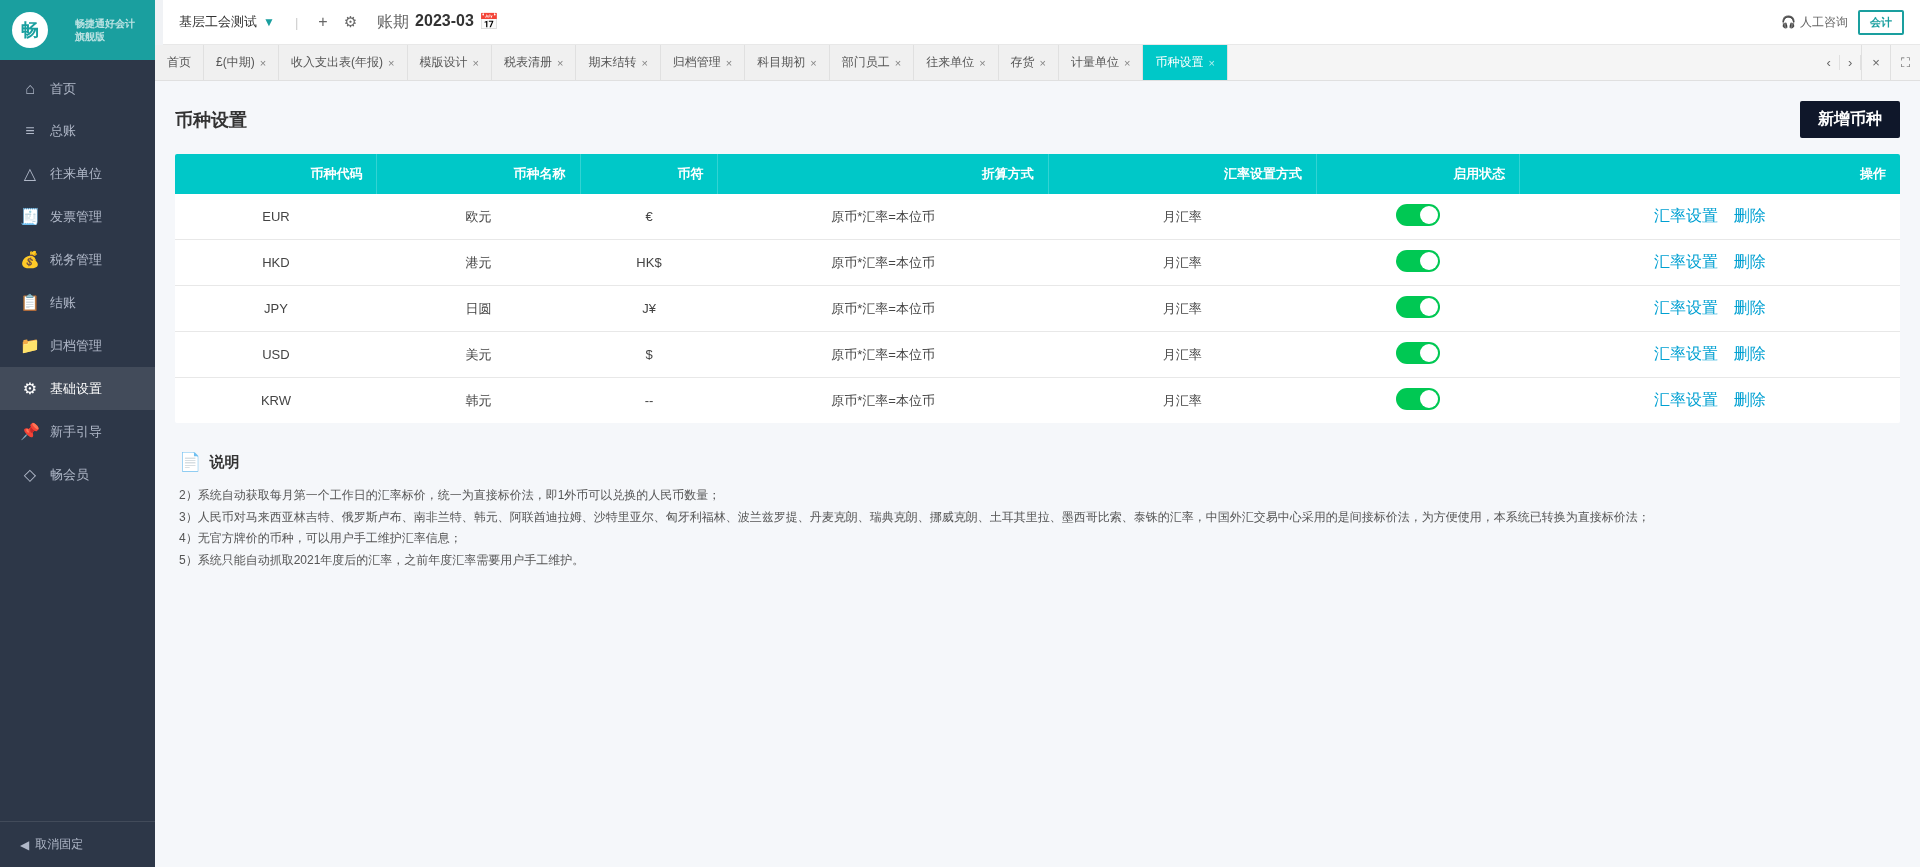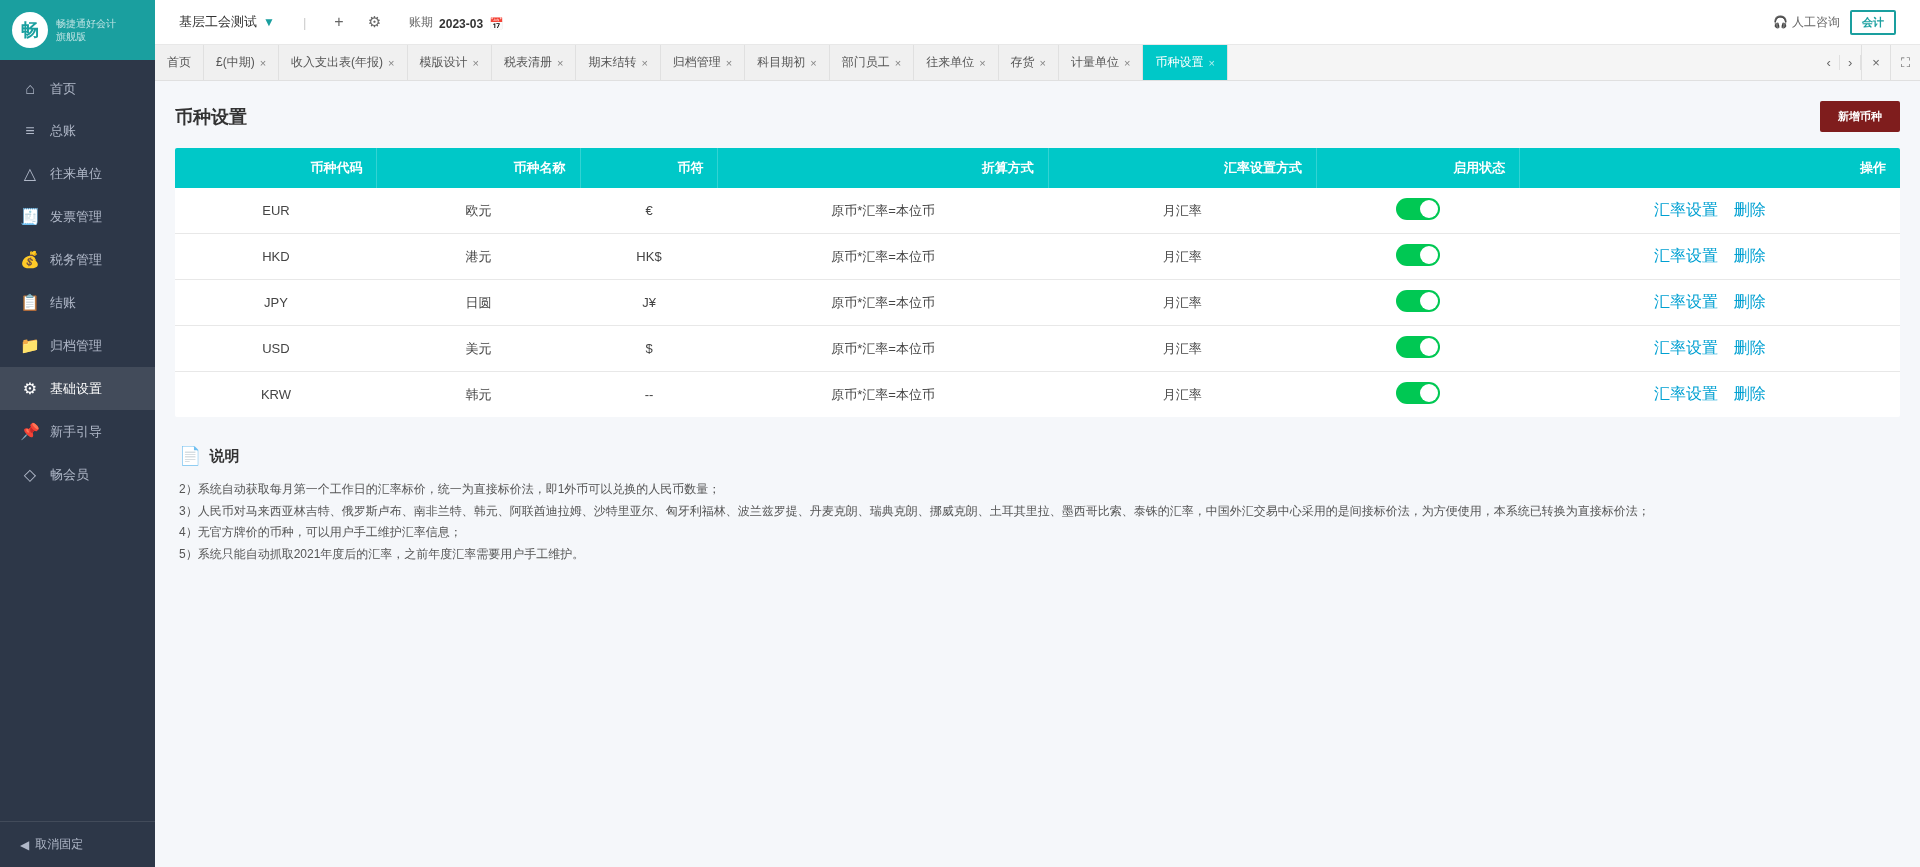--- a/index.html
+++ b/index.html
@@ -31,22 +31,23 @@
       display: flex;
       align-items: center;
       justify-content: center;
       font-size: 18px;
       color: #1a9f9f;
       font-weight: bold;
     }
     .sidebar-logo .logo-text {
       color: #fff;
       font-size: 13px;
-      font-weight: normal;
+      font-weight: bold;
       line-height: 1.3;
+      margin-left: 19px;
     }
     .sidebar-logo .logo-text span {
       font-size: 10px;
       display: block;
       color: rgba(255,255,255,0.7);
     }
     .sidebar-nav { flex: 1; padding: 8px 0; }
     .sidebar-item {
       display: flex;
       align-items: center;
@@ -72,36 +73,37 @@
     
     .main { flex: 1; display: flex; flex-direction: column; overflow: hidden; }
 
     
     .topbar {
       background: #fff;
       border-bottom: 1px solid #e8e8e8;
       height: 45px;
       display: flex;
       align-items: center;
-      padding: 0 24px;
-      gap: 24px;
+      padding: 0 16px;
+      gap: 16px;
       flex-shrink: 0;
+      margin-left: 8px;
     }
     .topbar-company {
       display: flex;
       align-items: center;
       gap: 6px;
       font-size: 13px;
       color: #333;
       cursor: pointer;
     }
     .topbar-divider { color: #ccc; margin: 0 4px; }
     .topbar-add { color: #666; cursor: pointer; font-size: 16px; }
     .topbar-settings { color: #666; cursor: pointer; font-size: 15px; }
-    .topbar-period { display: flex; align-items: flex-end; gap: 6px; font-size: 12px; color: #333; margin-left: 4px; }
+    .topbar-period { display: flex; align-items: flex-start; gap: 6px; font-size: 16px; color: #333; margin-left: 4px; }
     .topbar-period .period-label { color: #666; }
     .topbar-period .calendar-icon { color: #1a9f9f; cursor: pointer; }
     .topbar-right { margin-left: auto; display: flex; align-items: center; gap: 10px; }
     .topbar-service { display: flex; align-items: center; gap: 4px; color: #666; cursor: pointer; font-size: 12px; }
     .topbar-kuaiji {
       border: 2px solid #1a9f9f;
       color: #1a9f9f;
       padding: 3px 10px;
       font-size: 11px;
       font-weight: bold;
@@ -148,25 +150,25 @@
 
     
     .page-header {
       display: flex;
       align-items: center;
       justify-content: space-between;
       margin-bottom: 16px;
     }
     .page-title { font-size: 18px; font-weight: bold; color: #333; }
     .btn-new {
-      background: #7f1d1d;
+      background: #0f172a;
       color: #fff;
       border: none;
       padding: 8px 18px;
-      font-size: 11px;
+      font-size: 16px;
       cursor: pointer;
       border-radius: 2px;
       font-weight: bold;
       margin-left: 12px;
     }
 
     
     .table-wrap { background: #fff; border-radius: 2px; overflow: hidden; }
     table { width: 100%; border-collapse: collapse; }
     thead tr { background: #00c8c8; color: #fff; }

